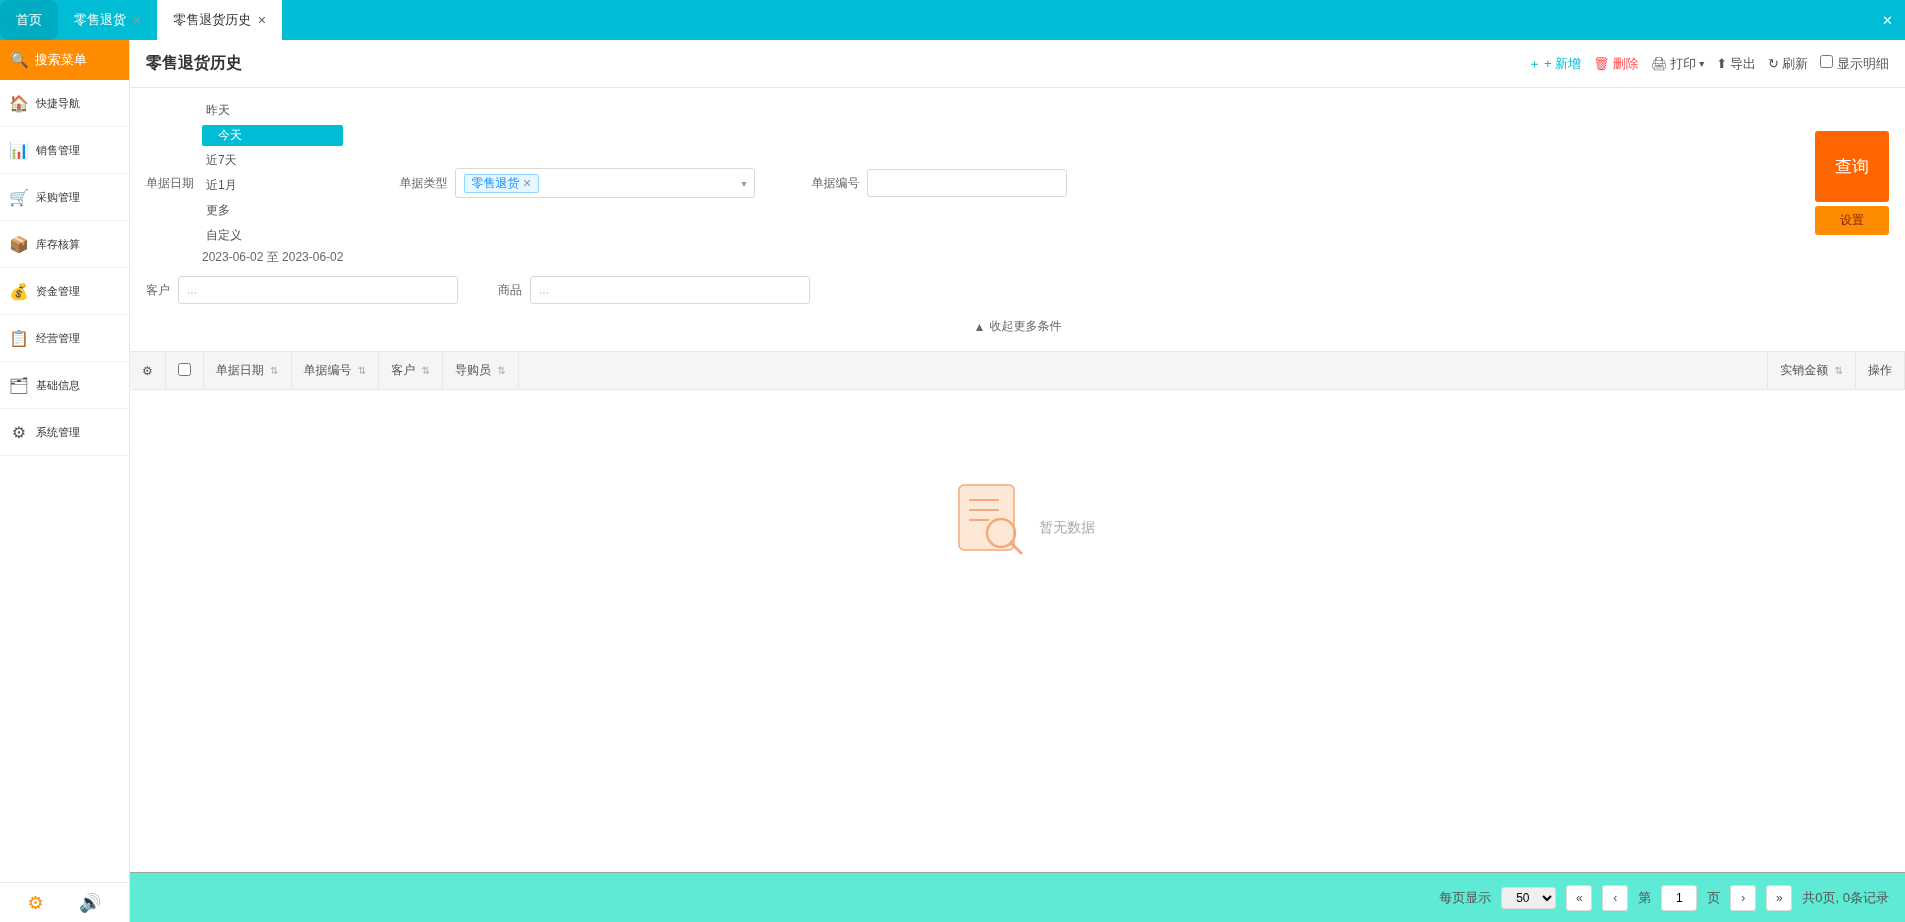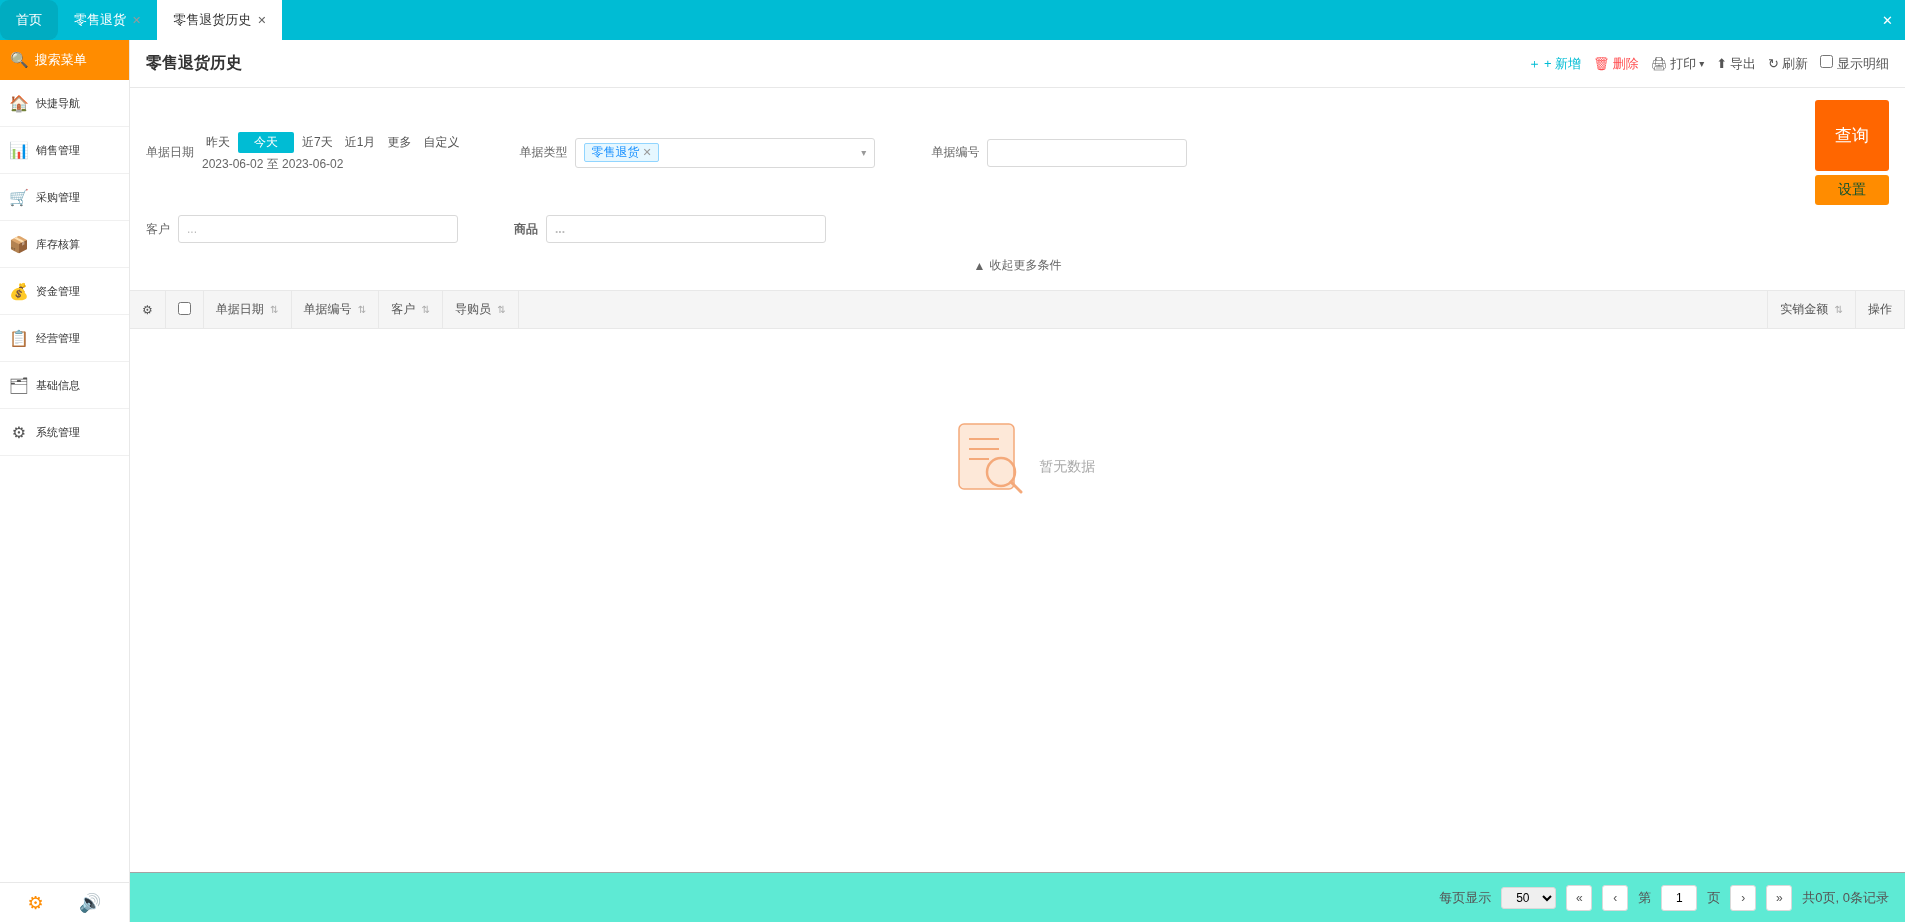--- a/index.html
+++ b/index.html
@@ -348,42 +348,43 @@
       background: #ff6600;
       color: #fff;
       border: none;
       border-radius: 3px;
       padding: 24px 20px;
       font-size: 17px;
       cursor: pointer;
     }
     .setting-btn {
       background: #ff8c00;
-      color: #14532d;
+      color: #7f1d1d;
       border: none;
       border-radius: 3px;
       padding: 6px 16px;
-      font-size: 14px;
+      font-size: 12px;
       cursor: pointer;
     }
     .action-btns-right {
       display: flex;
       flex-direction: column;
       gap: 4px;
       margin-left: 12px;
     }
 
     
     .date-filter-block {
       display: flex;
       flex-direction: column;
     }
     .date-btns-row {
       display: flex;
       gap: 4px;
+      flex-direction: column;
     }
 
     
     .type-select-wrapper {
       height: 30px;
       min-width: 300px;
       border: 1px solid #d9d9d9;
       border-radius: 3px;
       display: flex;
       align-items: center;
@@ -572,21 +573,21 @@
 
       <div class="filter-row">
 
         <div class="filter-field">
           <span class="filter-label">客户</span>
           <div class="customer-input-wrapper">
             <span class="placeholder-dots">...</span>
           </div>
         </div>
 
-        <div class="filter-field" style="margin-left:40px;font-weight:bold;">
+        <div class="filter-field" style="margin-left:24px;">
           <span class="filter-label">商品</span>
           <div class="goods-input-wrapper">
             <span class="placeholder-dots">...</span>
           </div>
         </div>
       </div>
 
       <div class="collapse-btn">
         <span>▲</span>
         <span>收起更多条件</span>

